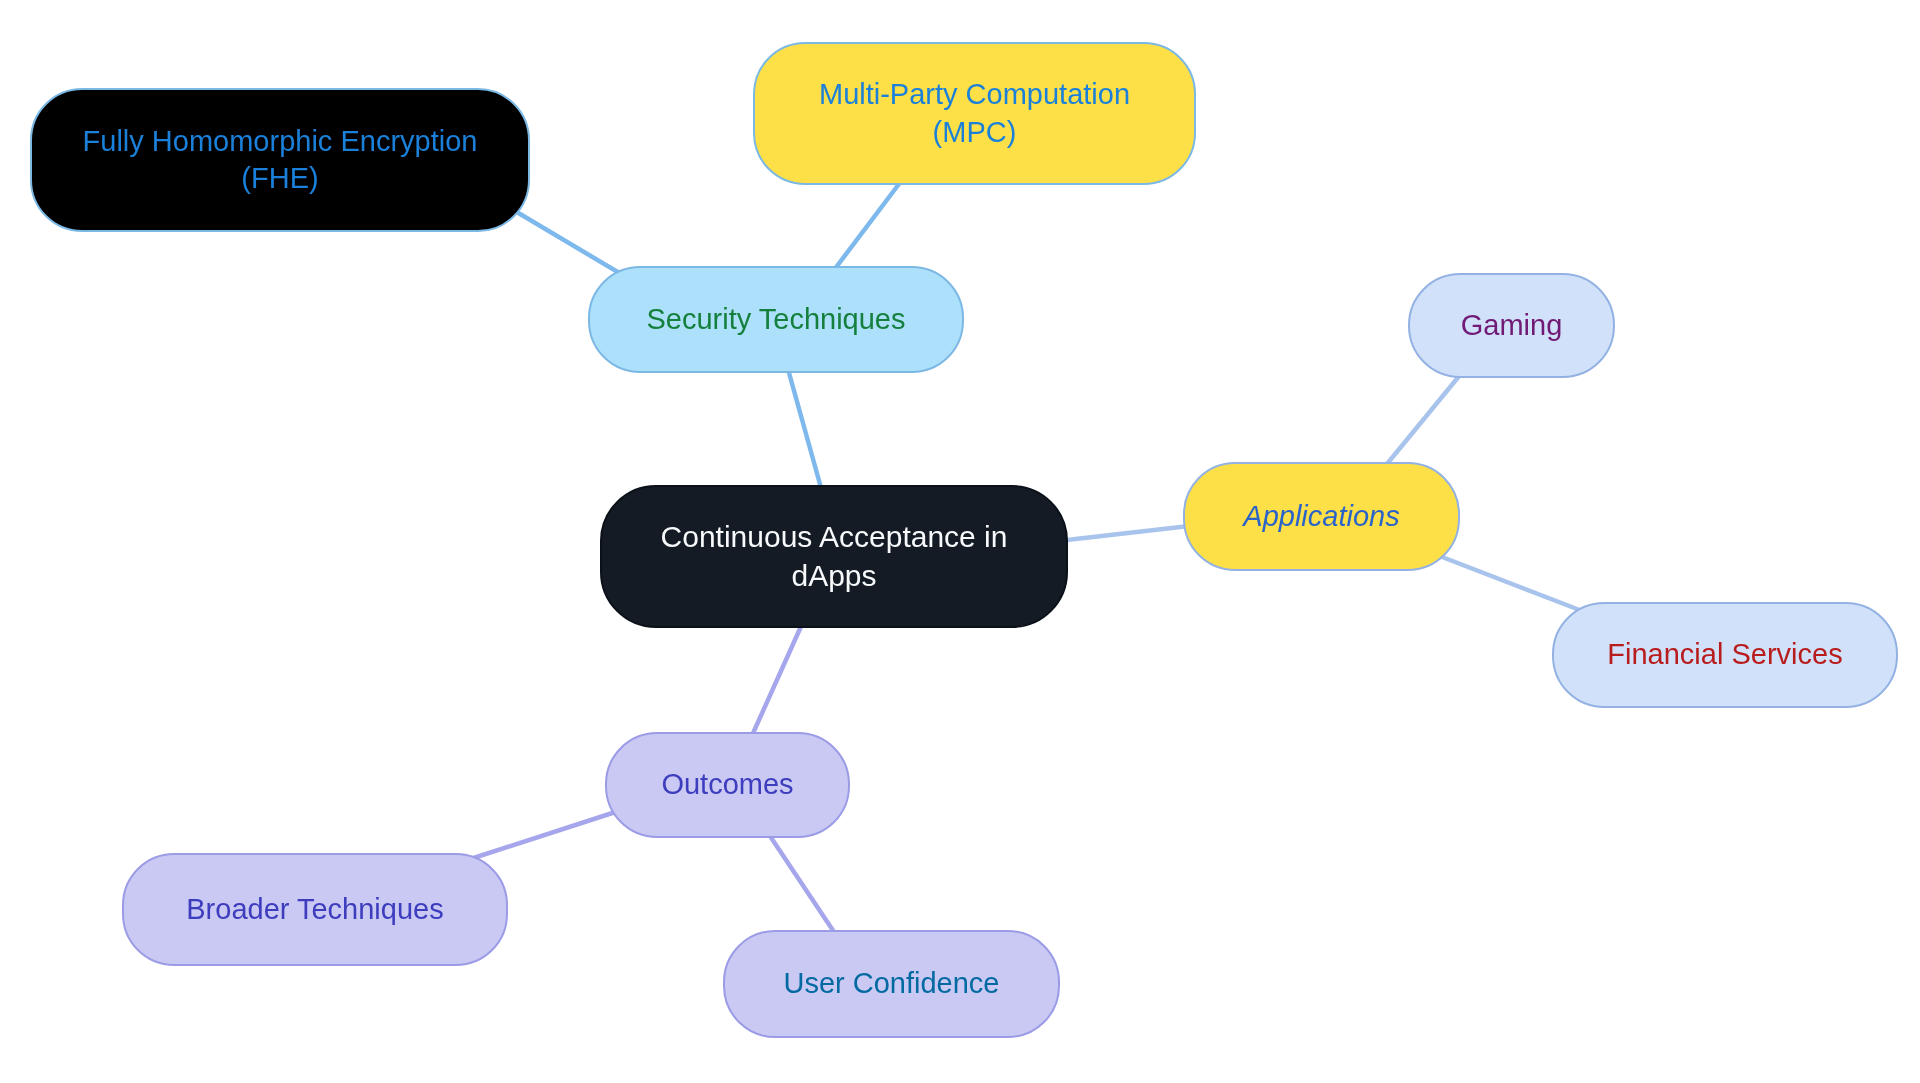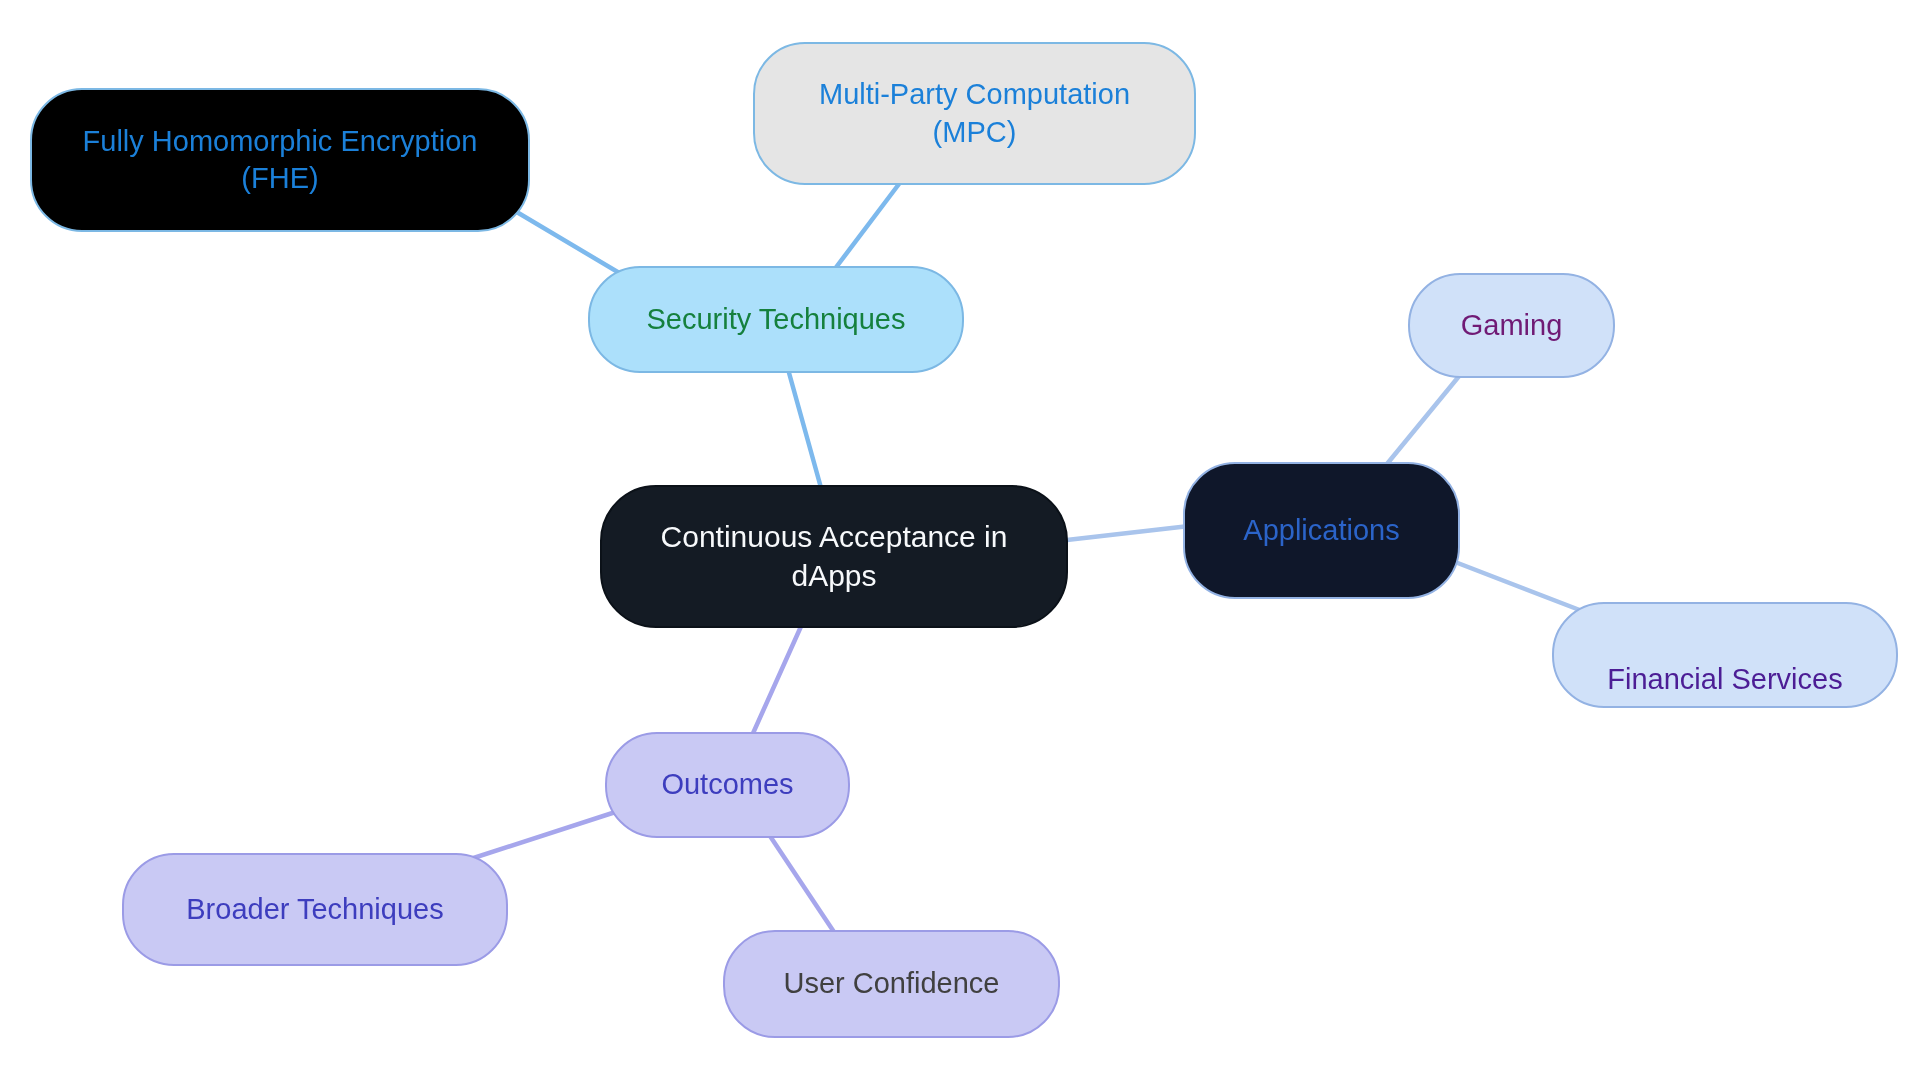--- a/index.html
+++ b/index.html
@@ -64,35 +64,35 @@
   <div id="nodes-layer">
       <div class="node node-center" style="left: 600px; top: 485px; width: 468px; height: 143px; background: rgb(20, 27, 36); border: 2px solid rgb(11, 17, 24); color: rgb(247, 249, 251);">
         <span class="node-label">Continuous Acceptance in dApps</span>
       </div>
       <div class="node" style="left: 588px; top: 266px; width: 376px; height: 107px; background: rgb(172, 224, 251); border: 2px solid rgb(124, 184, 228); color: #15803d;">
         <span class="node-label">Security Techniques</span>
       </div>
       <div class="node" style="left: 30px; top: 88px; width: 500px; height: 144px; background: #000000; border: 2px solid rgb(124, 184, 228); color: rgb(27, 128, 217);">
         <span class="node-label">Fully Homomorphic Encryption (FHE)</span>
       </div>
-      <div class="node" style="left: 753px; top: 42px; width: 443px; height: 143px; background: #e5e5e5; border: 2px solid rgb(124, 184, 228); color: rgb(27, 128, 217);">
+      <div class="node" style="left: 753px; top: 42px; width: 443px; height: 143px; background: #fde047; border: 2px solid rgb(124, 184, 228); color: rgb(27, 128, 217);">
         <span class="node-label">Multi-Party Computation (MPC)</span>
       </div>
-      <div class="node" style="left: 1183px; top: 462px; width: 277px; height: 137px; background: #0f172a; border: 2px solid rgb(147, 178, 227); color: rgb(43, 100, 201);">
+      <div class="node" style="left: 1183px; top: 462px; width: 277px; height: 109px; background: #fde047; border: 2px solid rgb(147, 178, 227); color: rgb(43, 100, 201); font-style: italic;">
         <span class="node-label">Applications</span>
       </div>
       <div class="node" style="left: 1408px; top: 273px; width: 207px; height: 105px; background: rgb(208, 225, 249); border: 2px solid rgb(147, 178, 227); color: #701a75;">
         <span class="node-label">Gaming</span>
       </div>
-      <div class="node" style="left: 1552px; top: 602px; width: 346px; height: 106px; background: rgb(208, 225, 249); border: 2px solid rgb(147, 178, 227); color: #4c1d95; align-items: flex-end;">
+      <div class="node" style="left: 1552px; top: 602px; width: 346px; height: 106px; background: rgb(208, 225, 249); border: 2px solid rgb(147, 178, 227); color: #b91c1c;">
         <span class="node-label">Financial Services</span>
       </div>
       <div class="node" style="left: 605px; top: 732px; width: 245px; height: 106px; background: rgb(201, 201, 244); border: 2px solid rgb(155, 155, 230); color: rgb(61, 61, 190); align-items: center;">
         <span class="node-label">Outcomes</span>
       </div>
       <div class="node" style="left: 122px; top: 853px; width: 386px; height: 113px; background: rgb(201, 201, 244); border: 2px solid rgb(155, 155, 230); color: rgb(61, 61, 190);">
         <span class="node-label">Broader Techniques</span>
       </div>
-      <div class="node" style="left: 723px; top: 930px; width: 337px; height: 108px; background: rgb(201, 201, 244); border: 2px solid rgb(155, 155, 230); color: #404040;">
+      <div class="node" style="left: 723px; top: 930px; width: 337px; height: 108px; background: rgb(201, 201, 244); border: 2px solid rgb(155, 155, 230); color: #0369a1;">
         <span class="node-label">User Confidence</span>
       </div>
     </div>
 </div>
 
 </body></html>

